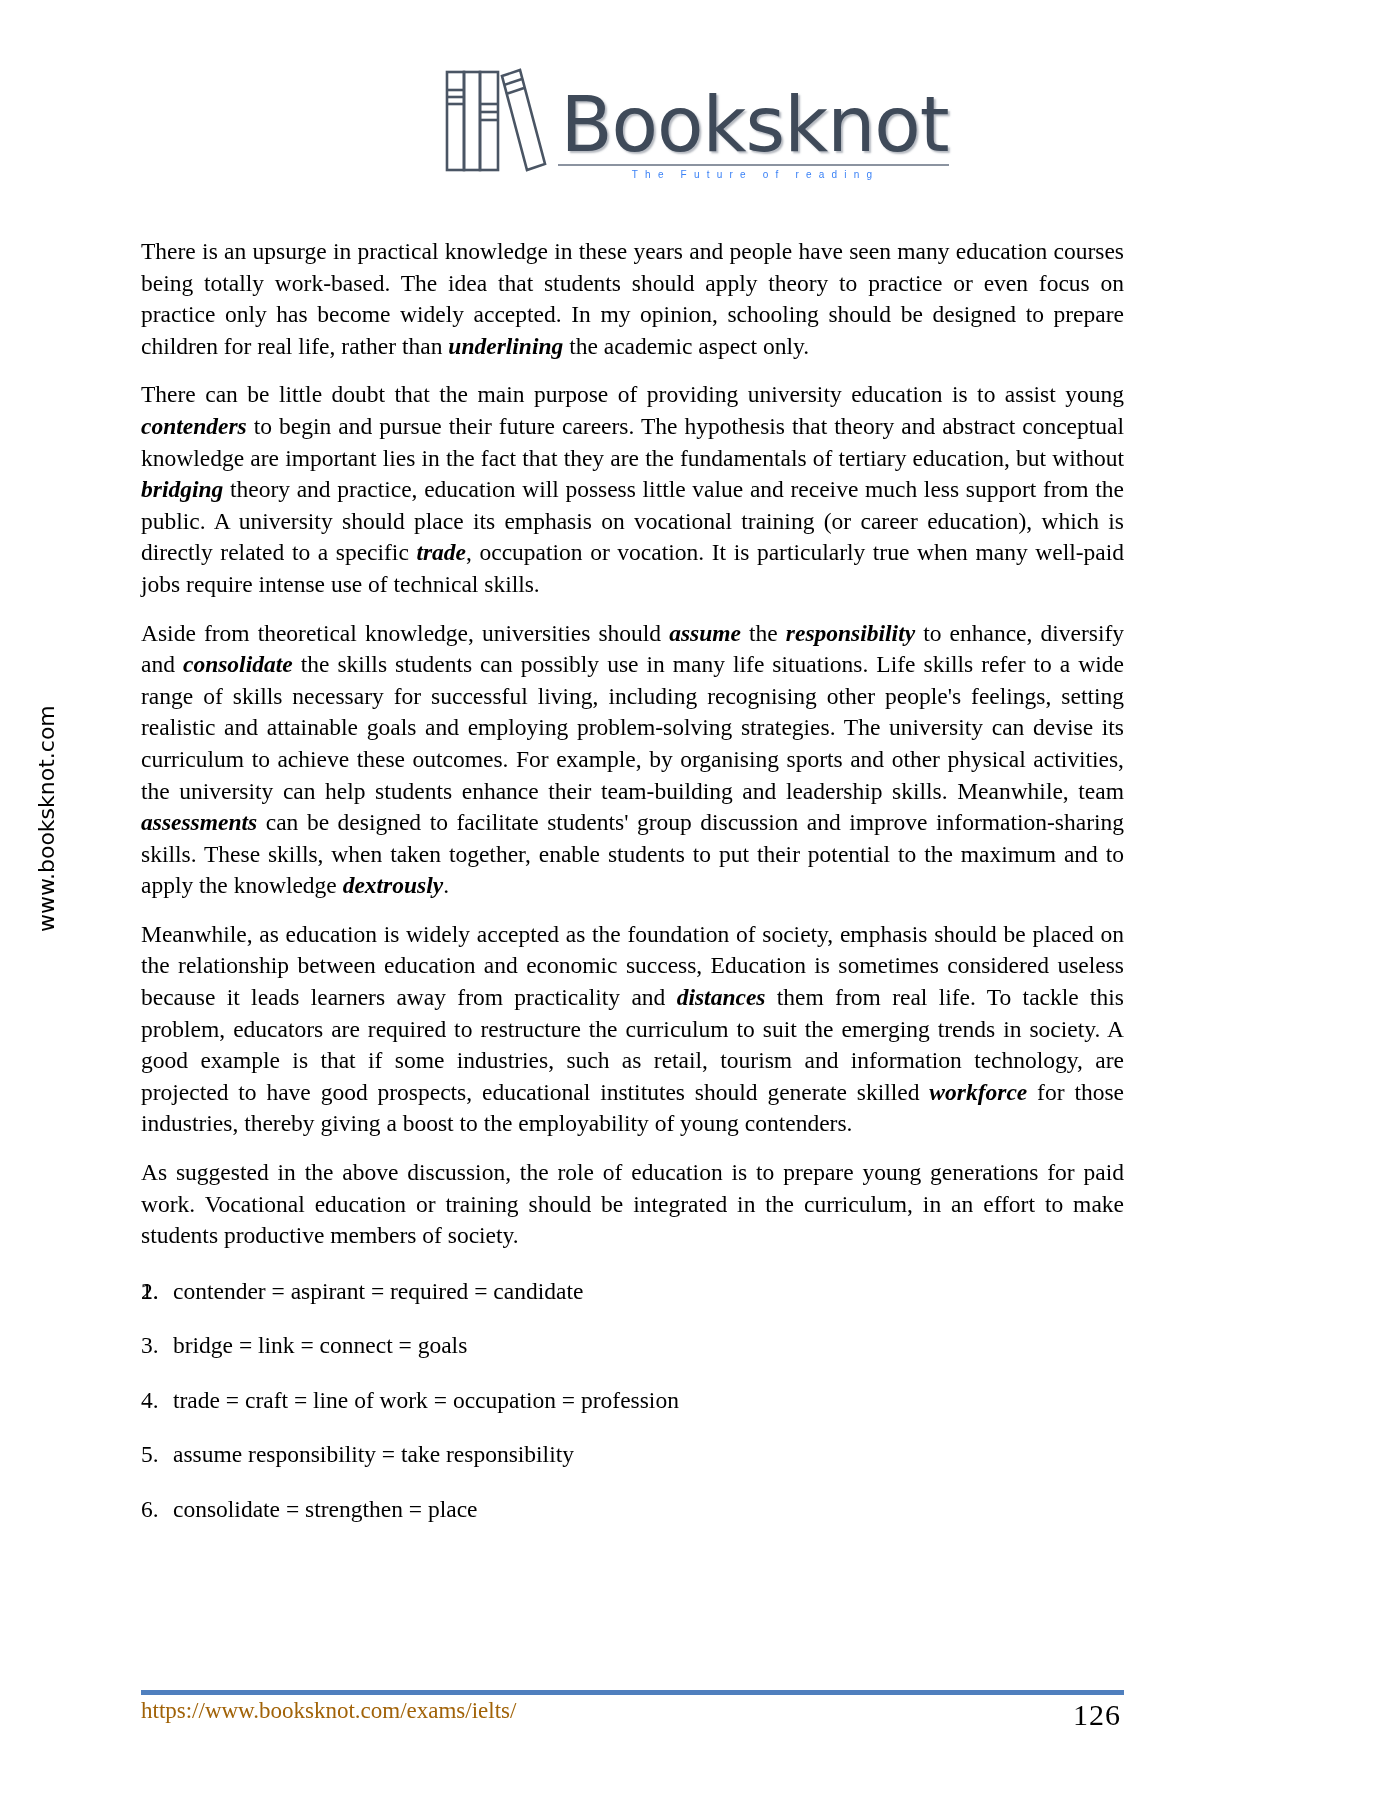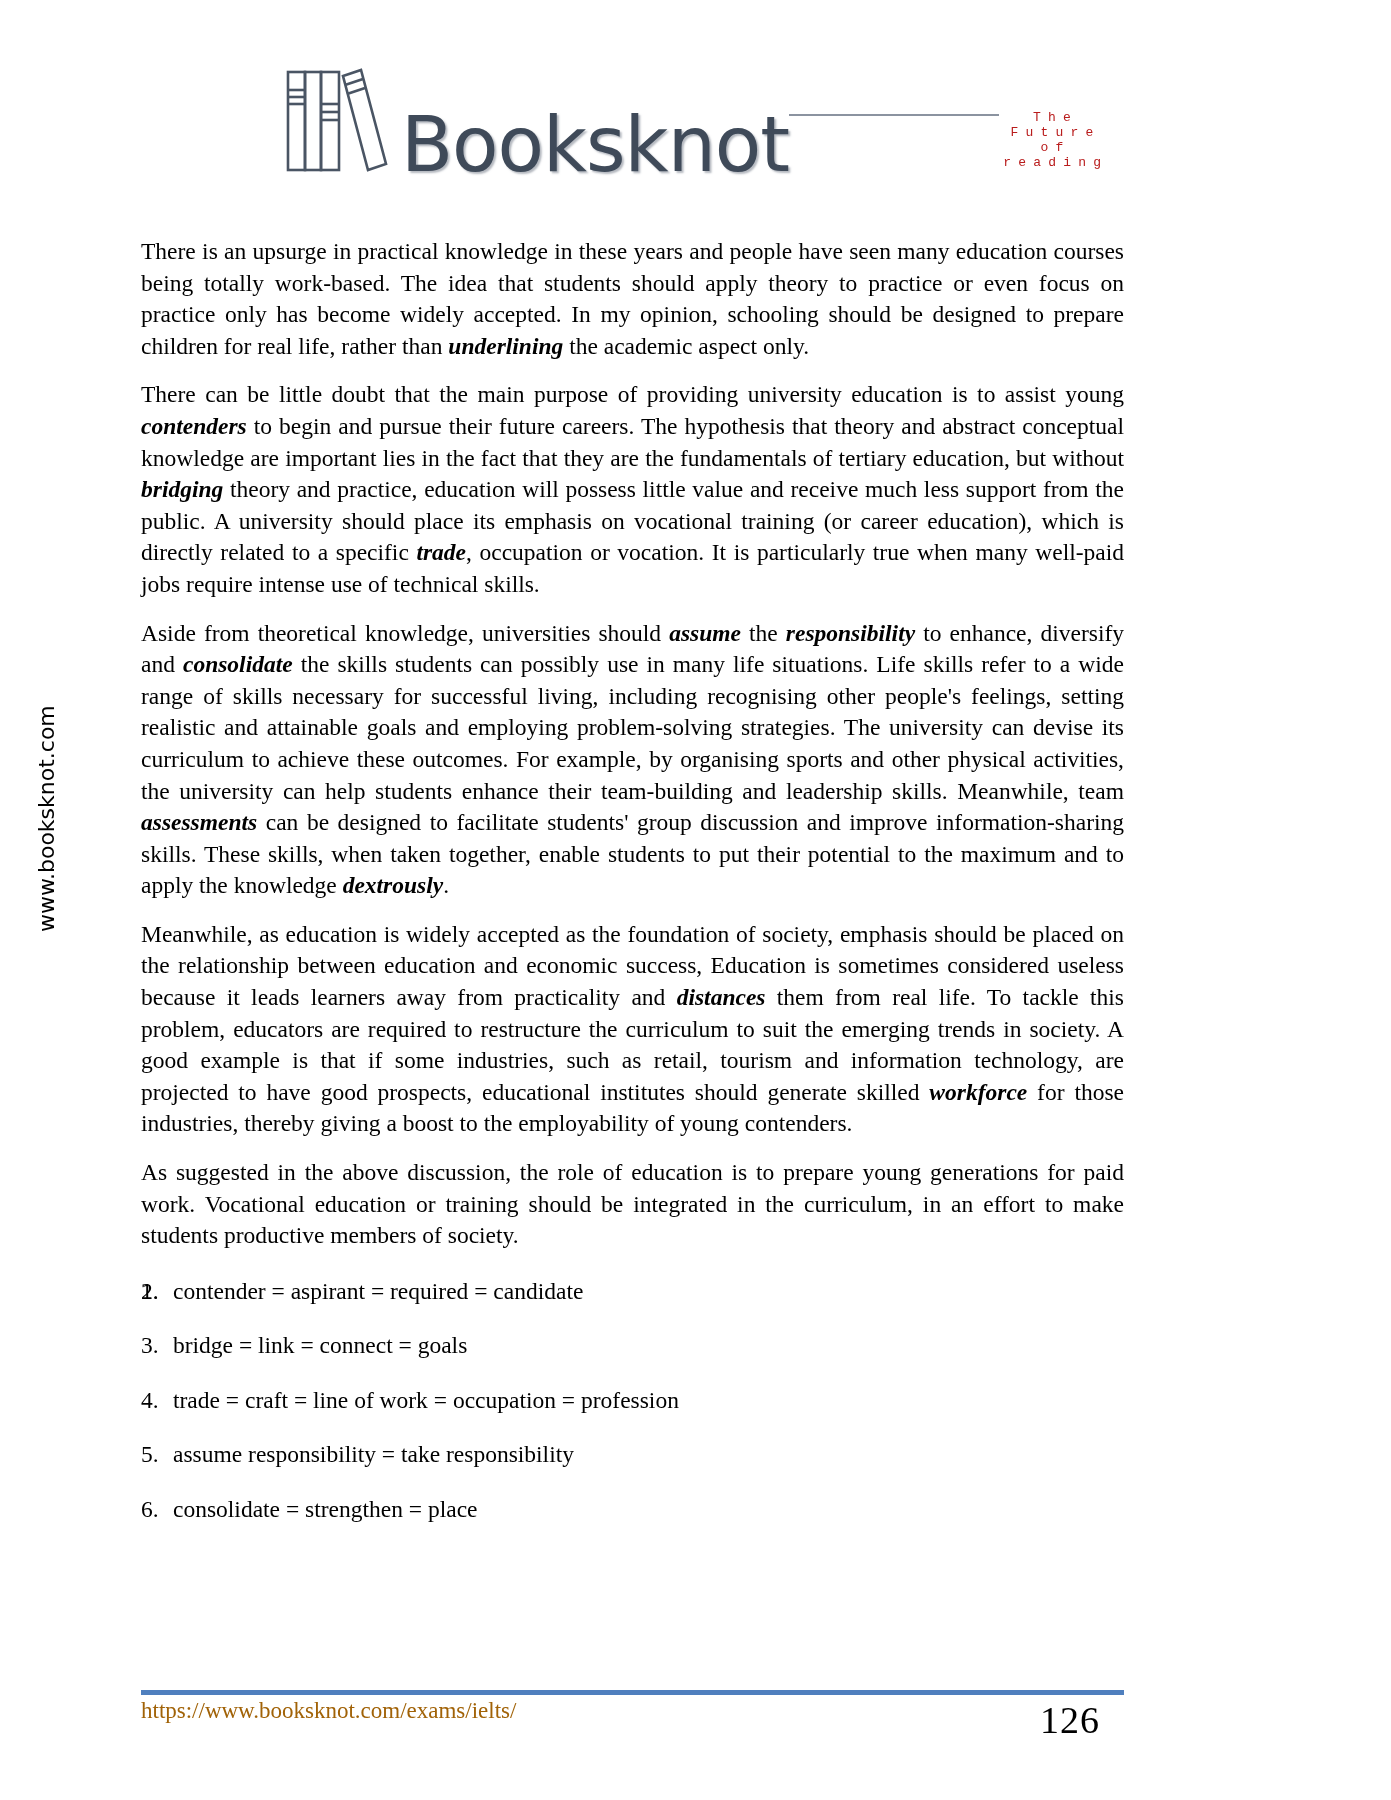--- a/index.html
+++ b/index.html
@@ -27,44 +27,44 @@
     justify-content: center;
   }
   .logo {
     display: flex;
     align-items: flex-end;
     gap: 6px;
   }
   .logo-mark { display: block; }
   .logo-textblock {
     display: flex;
-    flex-direction: row;
+    flex-direction: column;
     align-items: stretch;
   }
   .logo-word {
     font-family: "DejaVu Sans", sans-serif;
     font-size: 76px;
     line-height: 0.92;
     letter-spacing: -1px;
     color: #3f4a59;
     text-shadow: 2px 2px 2px rgba(120,128,140,0.55);
     padding-left: 2px;
   }
   .logo-rule {
     height: 2px;
     background: #8b93a0;
     margin-top: 4px;
     margin-bottom: 3px;
     width: 100%;
   }
   .logo-tagline {
-    font-family: Liberation Mono, monospace;
-    font-size: 13px;
+    font-family: Liberation Sans, sans-serif;
+    font-size: 10px;
     letter-spacing: 7.2px;
-    color: #b91c1c;
+    color: #3b82f6;
     text-align: center;
     padding-left: 4px;
   }
 
   
   .side-url {
     position: absolute;
     left: 34px;
     top: 672px;
     width: 260px;
@@ -131,25 +131,25 @@
   }
   .footer-url {
     position: absolute;
     left: 141px;
     top: 1698px;
     font-size: 23px;
     color: #a16207;
   }
   .page-number {
     position: absolute;
-    left: 1015px;
+    left: 1042px;
     top: 1698px;
     width: 110px;
     text-align: center;
-    font-size: 38px;
+    font-size: 30px;
     color: #000000;
     letter-spacing: 1px;
   }
 </style>
 </head>
 <body>
 
 <div class="page">
 
   <div class="logo-wrap">

